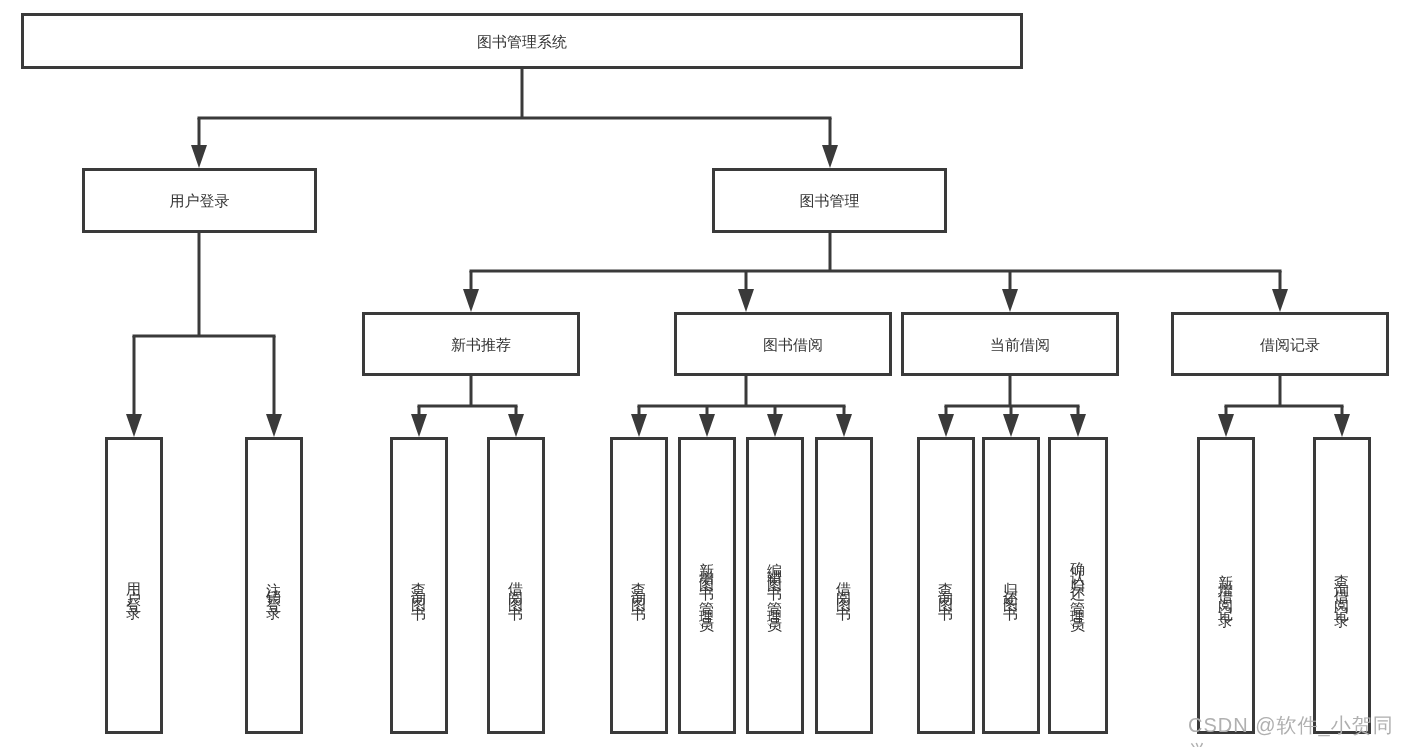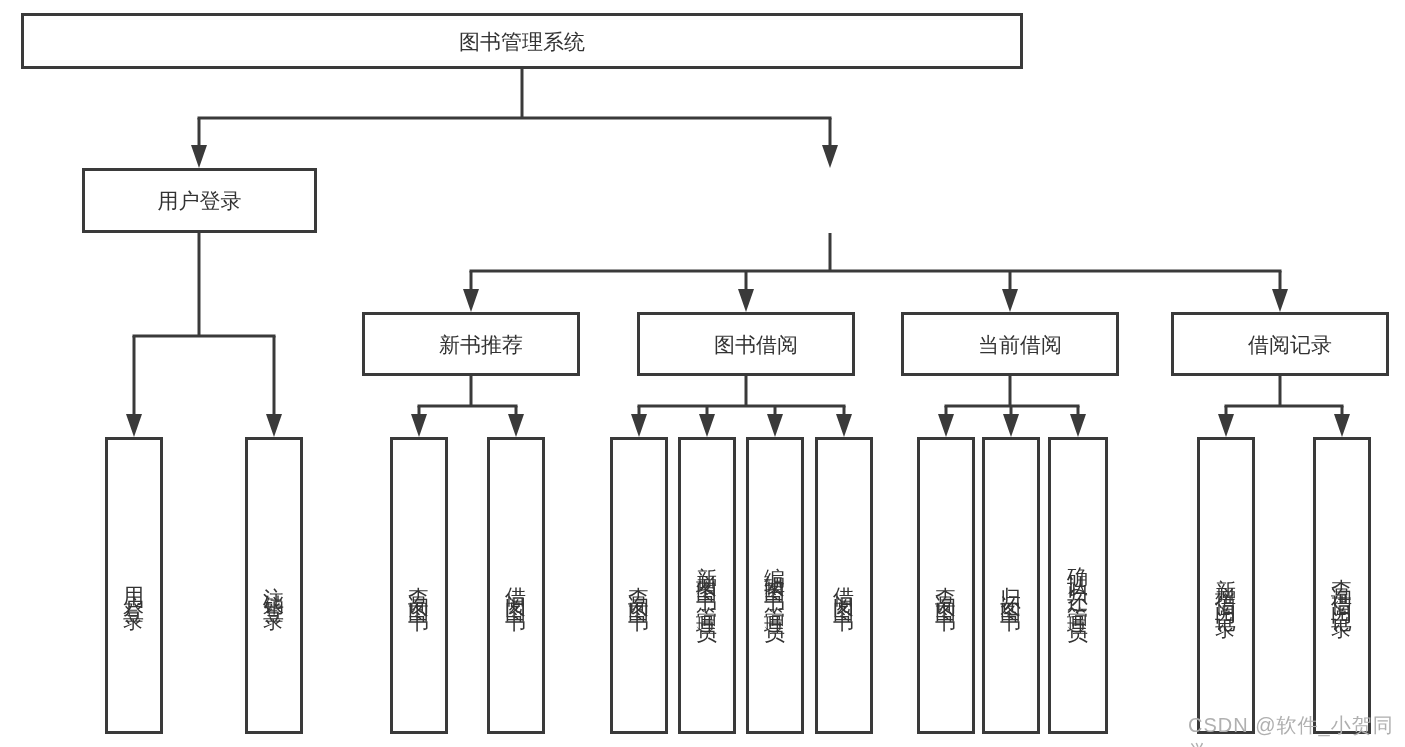--- a/index.html
+++ b/index.html
@@ -7,21 +7,21 @@
     position:relative;width:1405px;height:747px;background:#ffffff;
     font-family:"Liberation Sans","DejaVu Sans",sans-serif;overflow:hidden;
   }
   .connectors{position:absolute;left:0;top:0;width:1405px;height:747px;pointer-events:none;}
   .ln{fill:none;stroke:var(--line,#3a3a3a);stroke-width:3;}
   .ar{fill:var(--line,#3a3a3a);stroke:none;}
   .node{
     position:absolute;box-sizing:border-box;background:#ffffff;
     border:3px solid var(--line,#3a3a3a);color:var(--text,#333333);
     display:flex;align-items:center;justify-content:center;
-    font-size:21px;line-height:1;white-space:nowrap;
+    font-size:15px;line-height:1;white-space:nowrap;
   }
   .root{left:21px;top:13px;width:1002px;height:56px;}
   .lv1{top:168px;width:235px;height:65px;}
   .lv2{top:312px;width:218px;height:64px;padding-left:20px;}
   .leaf{top:437px;width:58px;height:297px;}
   .leaf .lbl{
     writing-mode:vertical-rl;text-orientation:mixed;
     letter-spacing:8px;line-height:1;white-space:normal;
   }
   .watermark{
@@ -110,25 +110,28 @@
     </g>
   </svg>
 
   <div class="node root">
     <span class="lbl">图书管理系统</span>
   </div>
 
   <div class="node lv1" style="left:82px;">
     <span class="lbl">用户登录</span>
   </div>
+  <div class="node lv1" style="left:712px;">
+    <span class="lbl">图书管理</span>
+  </div>
 
   <div class="node lv2" style="left:362px;">
     <span class="lbl">新书推荐</span>
   </div>
-  <div class="node lv2" style="left:637px;">
+  <div class="node lv2" style="left:674px;">
     <span class="lbl">图书借阅</span>
   </div>
   <div class="node lv2" style="left:901px;">
     <span class="lbl">当前借阅</span>
   </div>
   <div class="node lv2" style="left:1171px;">
     <span class="lbl">借阅记录</span>
   </div>
 
   <div class="node leaf" style="left:105px;">

